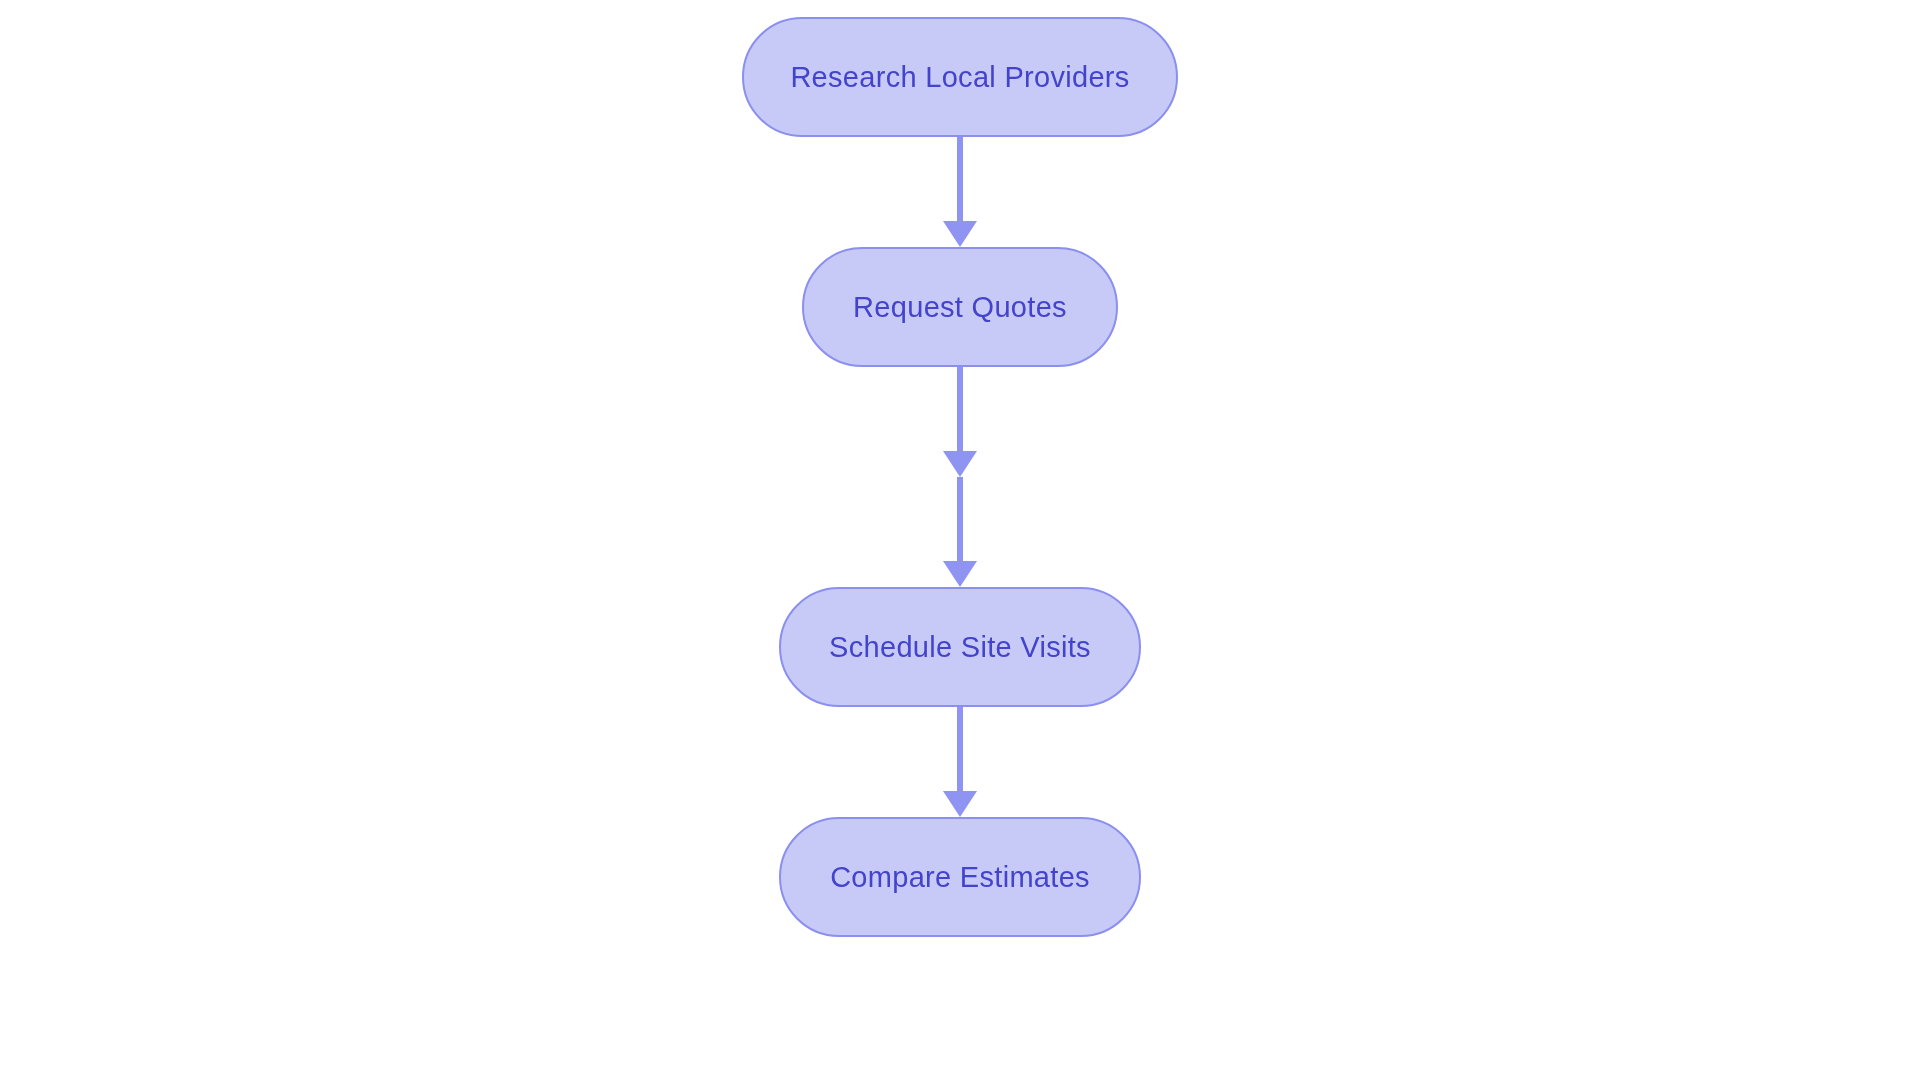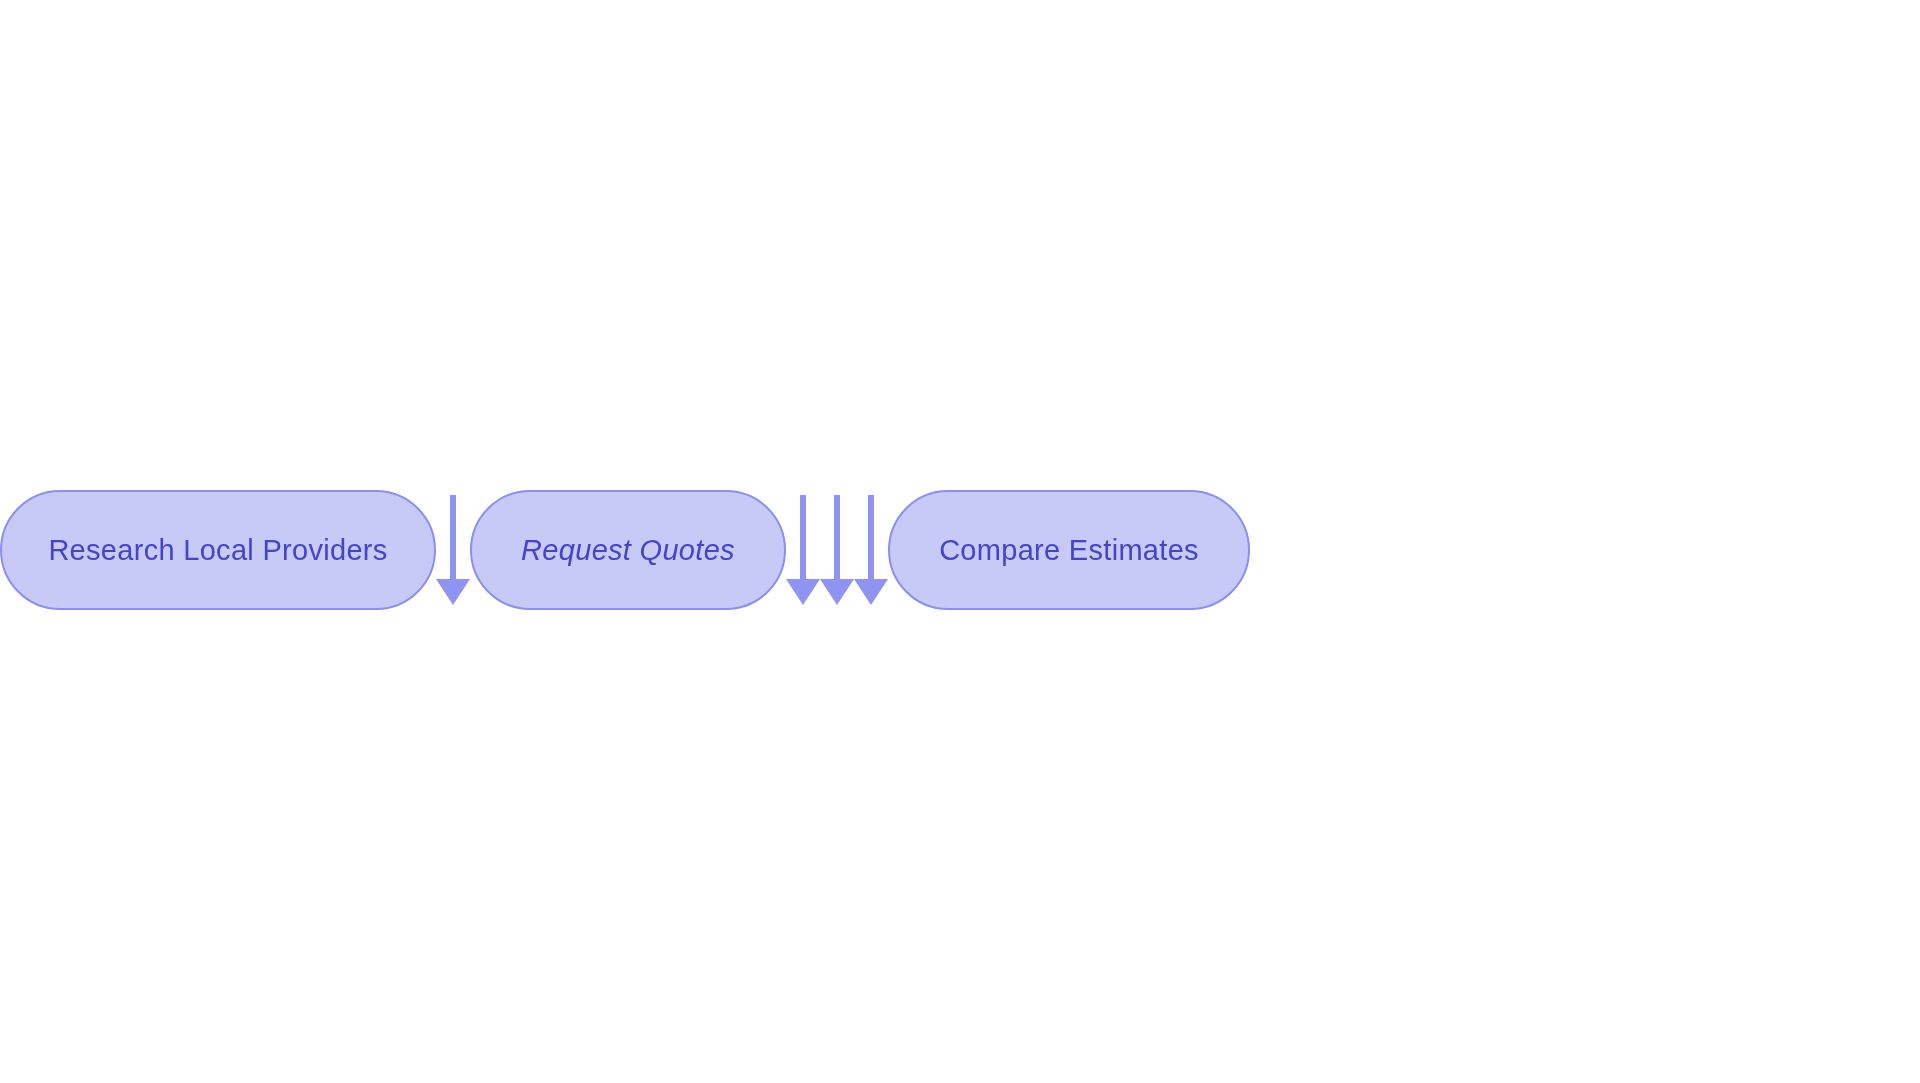--- a/index.html
+++ b/index.html
@@ -11,21 +11,21 @@
   }
   *{ box-sizing:border-box; margin:0; padding:0; }
   html,body{ width:1920px; height:1083px; background:var(--page-bg); overflow:hidden; }
   body{ font-family:"Liberation Sans", sans-serif; }
 
   .canvas{
     width:1920px;
     height:1083px;
     padding-top:17px;
     display:flex;
-    flex-direction:row;
+    flex-direction:column;
     align-items:center;
     background:var(--page-bg);
   }
 
   .node{
     height:120px;
     border-radius:60px;
     background:var(--node-fill);
     border:2px solid var(--node-border);
     color:var(--node-text);
@@ -33,21 +33,21 @@
     align-items:center;
     justify-content:center;
     font-size:29px;
     font-weight:500;
     letter-spacing:0.3px;
     text-align:center;
     padding:0 46px;
     flex:0 0 auto;
   }
   .node.n1{ min-width:436px; }
-  .node.n2{ min-width:316px;font-style:italic; }
+  .node.n2{ min-width:316px; }
   .node.n3{ min-width:372px; }
   .node.n4{ min-width:362px; }
   .node.n5{ min-width:362px; }
 
   .arrow{
     height:110px;
     display:flex;
     flex-direction:column;
     align-items:center;
     flex:0 0 auto;
@@ -88,20 +88,23 @@
     <div class="shaft"></div>
     <div class="head"></div>
   </div>
 
 
   <div class="arrow">
     <div class="shaft"></div>
     <div class="head"></div>
   </div>
 
+  <div class="node n4">
+    <span>Schedule Site Visits</span>
+  </div>
 
   <div class="arrow">
     <div class="shaft"></div>
     <div class="head"></div>
   </div>
 
   <div class="node n5">
     <span>Compare Estimates</span>
   </div>
 

